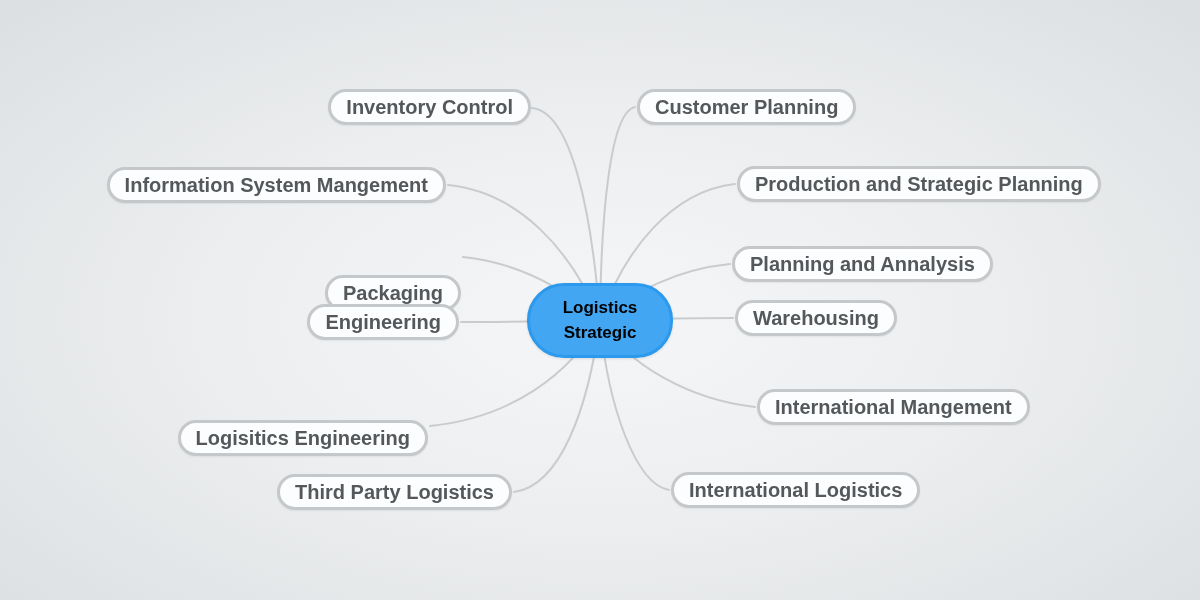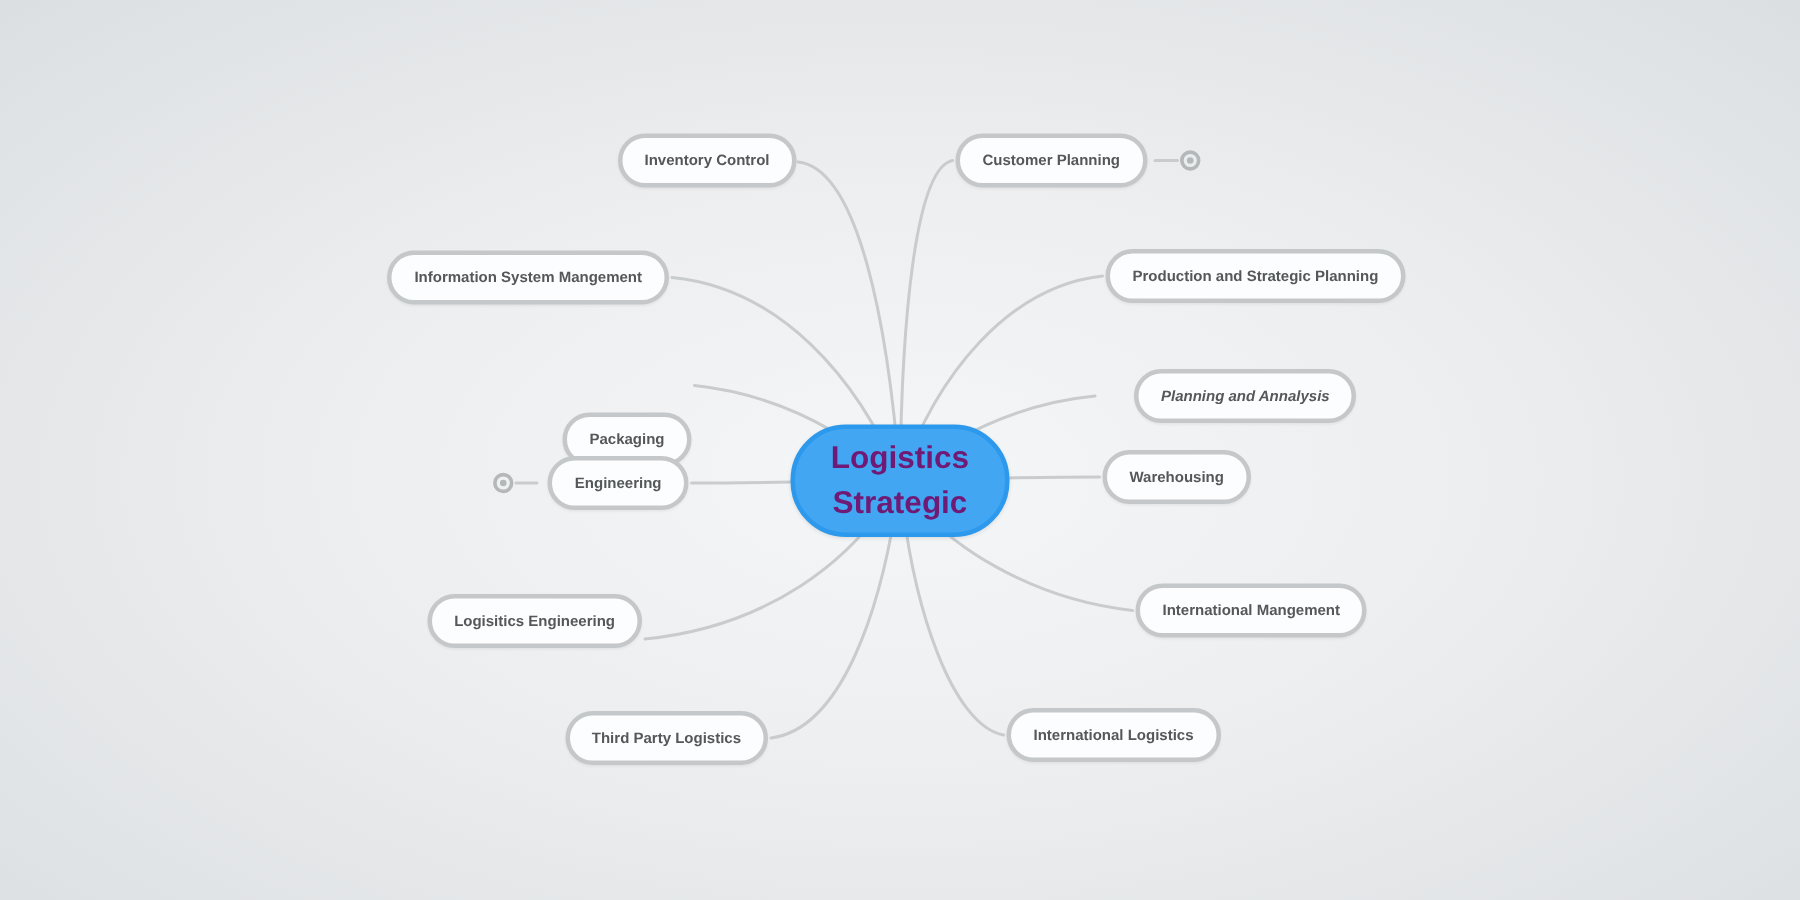--- a/index.html
+++ b/index.html
@@ -30,42 +30,42 @@
     position: absolute;
     z-index: 2;
     height: 36px;
     box-sizing: border-box;
     border: 3px solid #c5c8ca;
     background: #fcfdfe;
     border-radius: 18px;
     display: flex;
     align-items: center;
     padding: 0 15px;
-    font-size: 10px;
+    font-size: 20px;
     font-weight: bold;
     color: #54585a;
     white-space: nowrap;
     box-shadow: 0 1px 2px rgba(0,0,0,0.06);
     cursor: default;
   }
   .root-node {
     position: absolute;
     z-index: 3;
     left: 527px; top: 283px;
     width: 146px; height: 75px;
     box-sizing: border-box;
     background: #42a6f3;
     border: 3px solid #2d99ec;
     border-radius: 37px;
     display: flex;
     flex-direction: column;
     align-items: center;
     justify-content: center;
-    color: #701a75;
-    font-size: 21px;
+    color: #000000;
+    font-size: 17px;
     font-weight: bold;
     line-height: 1.42;
     box-shadow: 0 1px 3px rgba(0,0,0,0.10);
     cursor: default;
   }
 </style>
 </head>
 <body>
 
 <div class="canvas">
@@ -101,23 +101,23 @@
 
   <div class="root-node">
     <span>Logistics</span>
     <span>Strategic</span>
   </div>
 
   <div class="node" style="top:89px;  right:669px;">Inventory Control</div>
   <div class="node" style="top:167px; right:754px;">Information System Mangement</div>
   <div class="node" style="top:239px; right:739px;margin-top:36px;">Packaging</div>
   <div class="node" style="top:304px; right:741px;">Engineering</div>
-  <div class="node" style="top:396px; right:772px;text-align:center;">Logisitics Engineering</div>
+  <div class="node" style="top:420px; right:772px;text-align:center;">Logisitics Engineering</div>
   <div class="node" style="top:474px; right:688px;">Third Party Logistics</div>
 
   <div class="node" style="top:89px;  left:637px;">Customer Planning</div>
   <div class="node" style="top:166px; left:737px;">Production and Strategic Planning</div>
-  <div class="node" style="top:246px; left:756px;font-style:italic;">Planning and Annalysis</div>
+  <div class="node" style="top:246px; left:732px;">Planning and Annalysis</div>
   <div class="node" style="top:300px; left:735px;">Warehousing</div>
   <div class="node" style="top:389px; left:757px;">International Mangement</div>
   <div class="node" style="top:472px; left:671px;">International Logistics</div>
 
 </div>
 
 </body></html>

